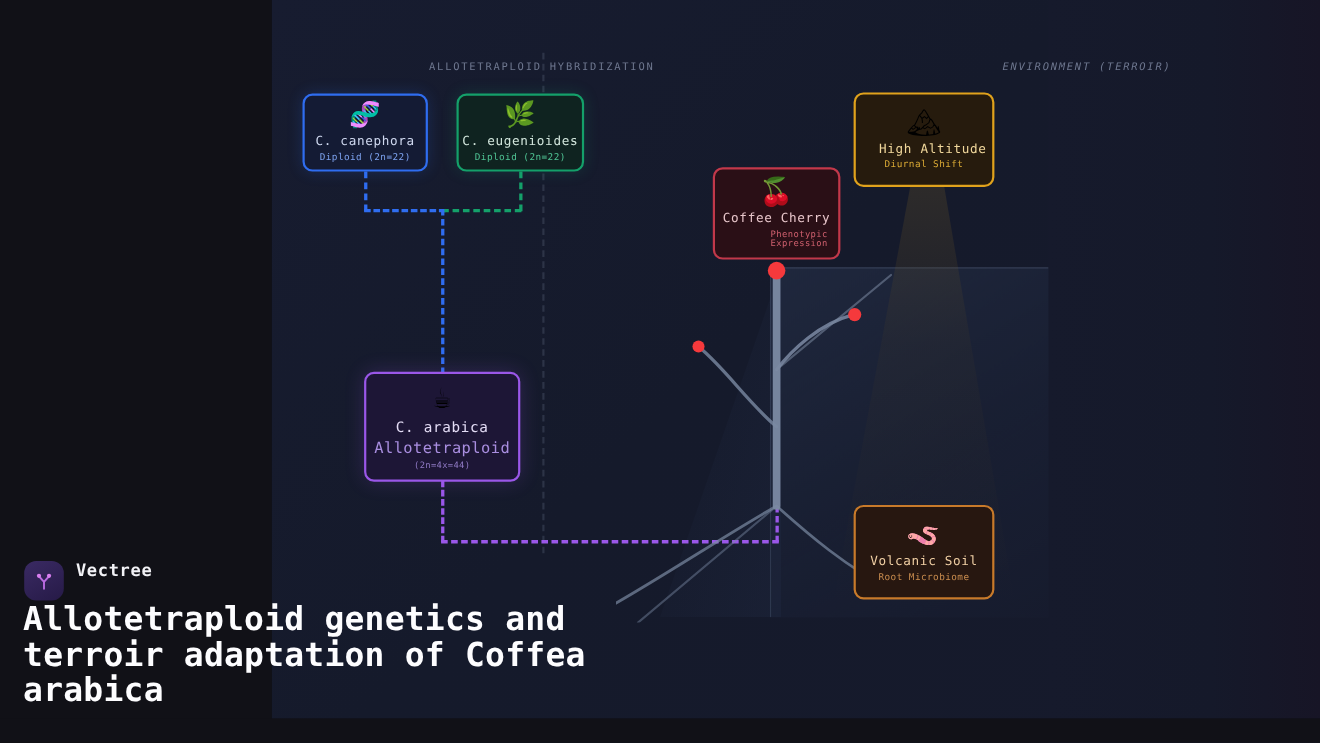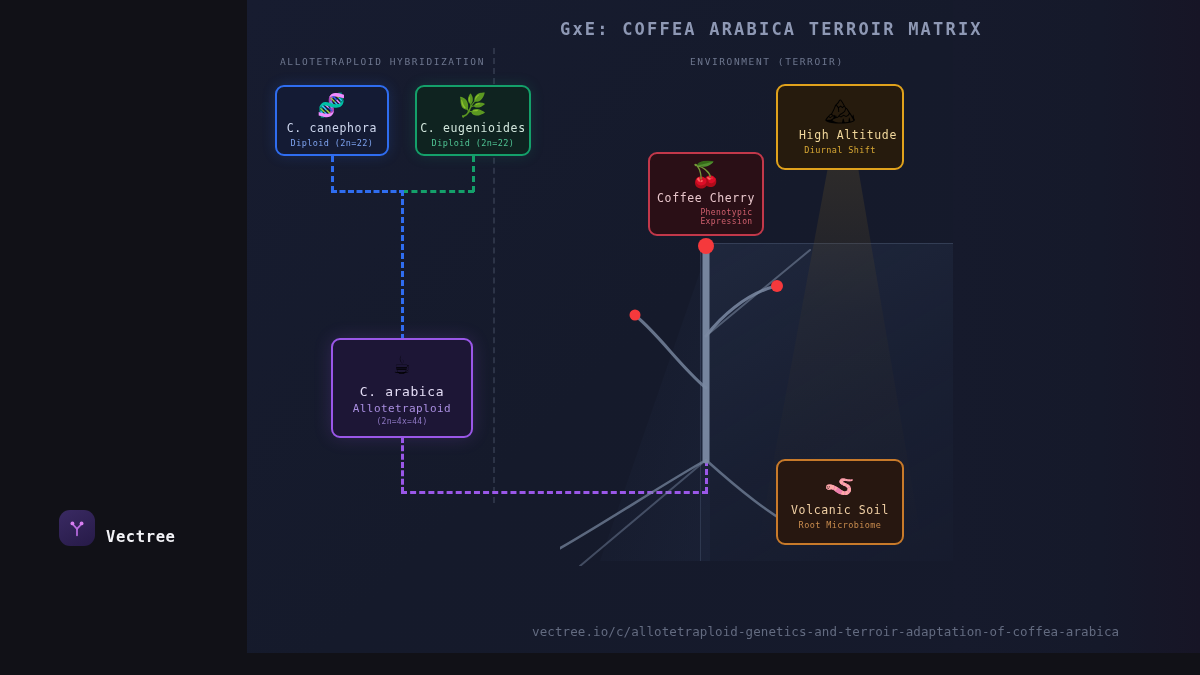--- a/index.html
+++ b/index.html
@@ -56,24 +56,24 @@
   }
 
   
   .matrix-title {
     position:absolute; left:560px; top:19px; width:400px;
     text-align:center; color:#8e98b4; font-size:17px; font-weight:bold;
     letter-spacing:2.2px; white-space:nowrap;
   }
   .sec-label {
     position:absolute; font-size:9.5px; letter-spacing:1.6px;
-    color:#6e778f; white-space:nowrap; text-align:left;
+    color:#6e778f; white-space:nowrap; text-align:right;
   }
   .sec-genetics { left:280px; top:56px; width:315px; }
-  .sec-environment { left:690px; top:56px; width:375px; }
+  .sec-environment { left:690px; top:56px; width:375px;font-style:italic; }
 
   
   .card {
     position:absolute; border-radius:9px; border:2px solid;
     display:flex; flex-direction:column; align-items:center;
     justify-content:center; text-align:center; overflow:hidden;
   }
   .card .glyph { line-height:1; margin-bottom:4px; }
   .card .t1 { font-size:11.5px; letter-spacing:.6px; }
   .card .t2 { font-size:8.5px; letter-spacing:.4px; margin-top:3px; }
@@ -95,21 +95,21 @@
   #card-eugenioides .t1 { color:#d2e6dc; }
   #card-eugenioides .t2 { color:#4fc393; }
 
   #card-arabica {
     left:331px; top:338px; width:142px; height:100px;
     border-color:#9a57e8; background:#1d1636;
     box-shadow:0 0 18px rgba(154,87,232,.20);
   }
   #card-arabica .glyph { font-size:27px; margin-bottom:6px; }
   #card-arabica .t1 { color:#e3dcf5; font-size:13px; }
-  #card-arabica .t2 { color:#a98ee0; font-size:11px; }
+  #card-arabica .t2 { color:#a98ee0; font-size:14px; }
   #card-arabica .t3 { color:#8f79c4; font-size:8px; }
 
   #card-cherry {
     left:648px; top:152px; width:116px; height:84px;
     border-color:#c2384a; background:#2a0f16;
   }
   #card-cherry .glyph { font-size:25px; }
   #card-cherry .t1 { color:#e8c6cb; }
   #card-cherry .t2 { color:#d0606e; font-size:8px;padding-left:41px; }
 
@@ -140,21 +140,21 @@
   .v-purple-1 { left:401px; top:437px; width:0; height:56px; border-left:3px dashed #9a57e8; }
   .h-purple   { left:401px; top:491px; width:307px; height:0; border-top:3px dashed #9a57e8; }
   .v-purple-2 { left:705px; top:460px; width:0; height:33px; border-left:3px dashed #9a57e8; }
 
   
   #tree-svg { position:absolute; left:560px; top:236px; width:400px; height:330px; }
 
   
   .brand-row {
     position:absolute; left:22px; top:510px;
-    display:flex; align-items:flex-end; gap:11px;margin-left:37px;
+    display:flex; align-items:flex-start; gap:11px;
   }
   .brand-logo {
     width:36px; height:36px; border-radius:11px;
     background:linear-gradient(150deg,#3a2a63 0%,#261a47 100%);
     display:flex; align-items:center; justify-content:center;
   }
   .brand-name {
     color:#f2f2f6; font-size:15.5px; font-weight:bold; letter-spacing:.6px;
   }
   .headline {
@@ -175,21 +175,20 @@
   <div class="bg-base"></div>
   <div class="bg-canvas"></div>
   <div class="bg-right-fade"></div>
   <div class="bg-left-strip"></div>
 
   <div class="tree-panel-tri"></div>
   <div class="tree-panel"></div>
   <div class="beam"></div>
   <div class="col-divider"></div>
 
-  <div class="matrix-title">GxE: COFFEA ARABICA TERROIR MATRIX</div>
   <div class="sec-label sec-genetics">ALLOTETRAPLOID HYBRIDIZATION</div>
   <div class="sec-label sec-environment">ENVIRONMENT (TERROIR)</div>
 
   <div class="dash v-blue-1"></div>
   <div class="dash h-blue"></div>
   <div class="dash v-green-1"></div>
   <div class="dash h-green"></div>
   <div class="dash v-blue-2"></div>
 
   <div class="dash v-purple-1"></div>
@@ -267,15 +266,15 @@
           <path d="M12 13 L7 7.5"></path>
           <path d="M12 13 L17 7.5"></path>
         </g>
         <circle cx="7" cy="7" r="2.1" fill="#d87ef0"></circle>
         <circle cx="17" cy="7" r="2.1" fill="#d87ef0"></circle>
       </svg>
     </div>
     <span class="brand-name">Vectree</span>
   </div>
 
-  <div class="url">vectree.io/c/allotetraploid-genetics-and-terroir-adaptation-of-coffea-arabica</div>
+  <div class="headline">Allotetraploid genetics and terroir adaptation of Coffea arabica</div>
 
 </div>
 
 </body></html>

